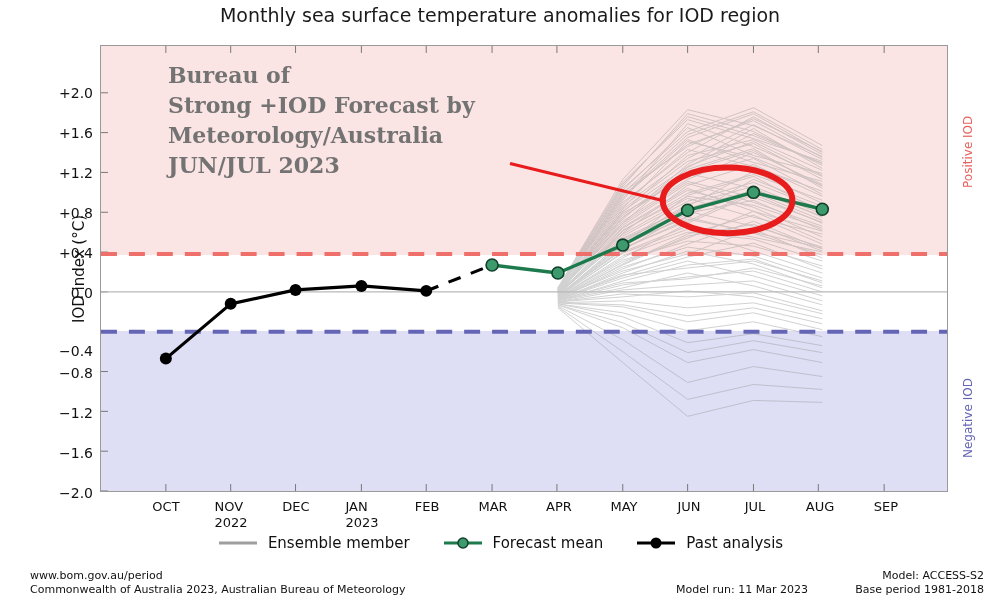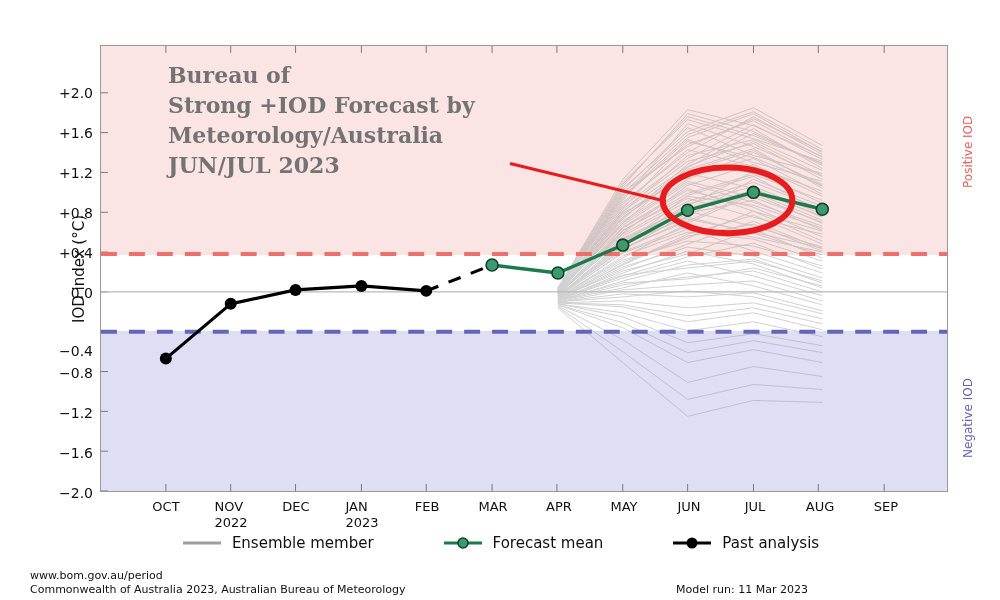--- a/index.html
+++ b/index.html
@@ -59,36 +59,37 @@
   
   .annot-text{
     position:absolute;left:168px;top:60px;width:380px;
     font-family:"DejaVu Serif","Liberation Serif",serif;
     font-weight:bold;font-size:22px;line-height:30px;color:#737373;
   }
 
   
   .legend{
     position:absolute;left:0;top:534px;width:1000px;
-    display:flex;justify-content:center;align-items:center;gap:68px;
+    display:flex;justify-content:center;align-items:center;gap:32px;
   }
   .legend-item{display:flex;align-items:center;gap:9px;}
   .legend-label{font-size:15px;color:#111;}
 
   
   .footer{position:absolute;left:0;top:569px;width:1000px;height:31px;}
   .foot-l{position:absolute;left:30px;top:0;font-size:11px;color:#111;line-height:14px;}
   .foot-r{position:absolute;right:16px;top:0;font-size:11px;color:#111;line-height:14px;text-align:right;}
   .foot-m{position:absolute;left:676px;top:14px;font-size:11px;color:#111;line-height:14px;}
 </style>
 </head>
 <body>
 
 <div id="root">
 
+  <div class="chart-title">Monthly sea surface temperature anomalies for IOD region</div>
 
   <div class="plot-frame">
 
     <div class="band band-pos" style="top:0;height:209px;"></div>
     <div class="band band-neg" style="bottom:0;height:160px;"></div>
 
     <svg class="axis-svg" viewBox="0 0 848 447" preserveAspectRatio="none">
       <defs>
         <clipPath id="plotclip">
             <rect x="0" y="0" width="848" height="447"></rect>
@@ -347,15 +348,19 @@
       <span class="legend-label">Past analysis</span>
     </div>
   </div>
 
   <div class="footer">
     <div class="foot-l">
       <div>www.bom.gov.au/period</div>
       <div>Commonwealth of Australia 2023, Australian Bureau of Meteorology</div>
     </div>
     <div class="foot-m">Model run: 11 Mar 2023</div>
+    <div class="foot-r">
+      <div>Model: ACCESS-S2</div>
+      <div>Base period 1981-2018</div>
+    </div>
   </div>
 
 </div>
 
 </body></html>

